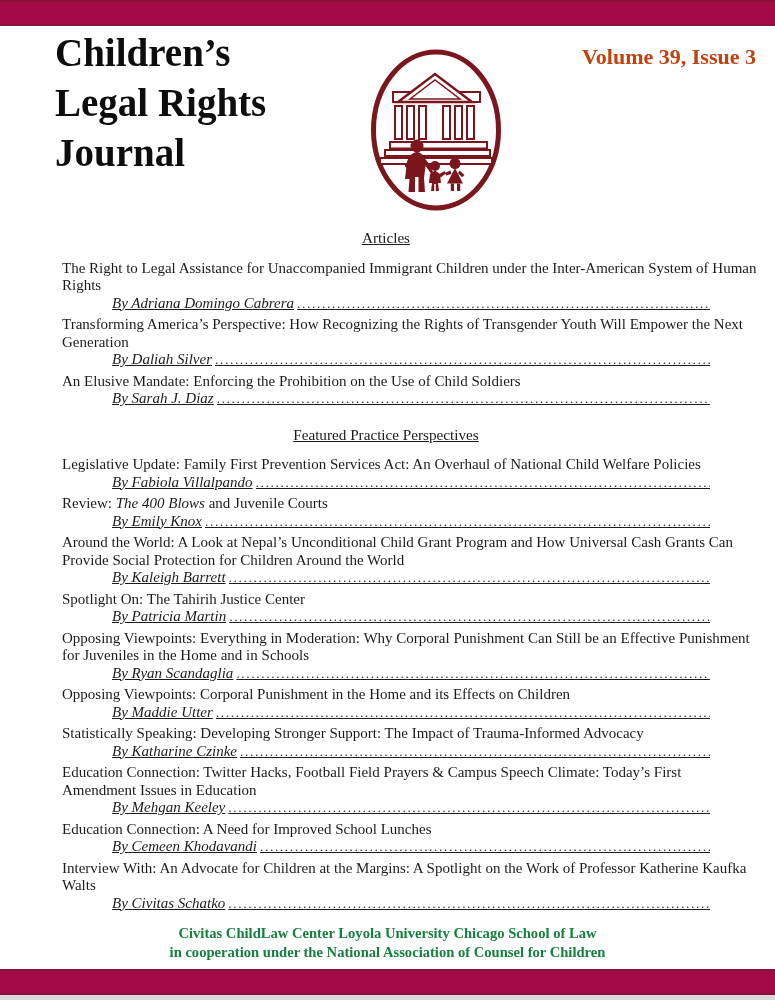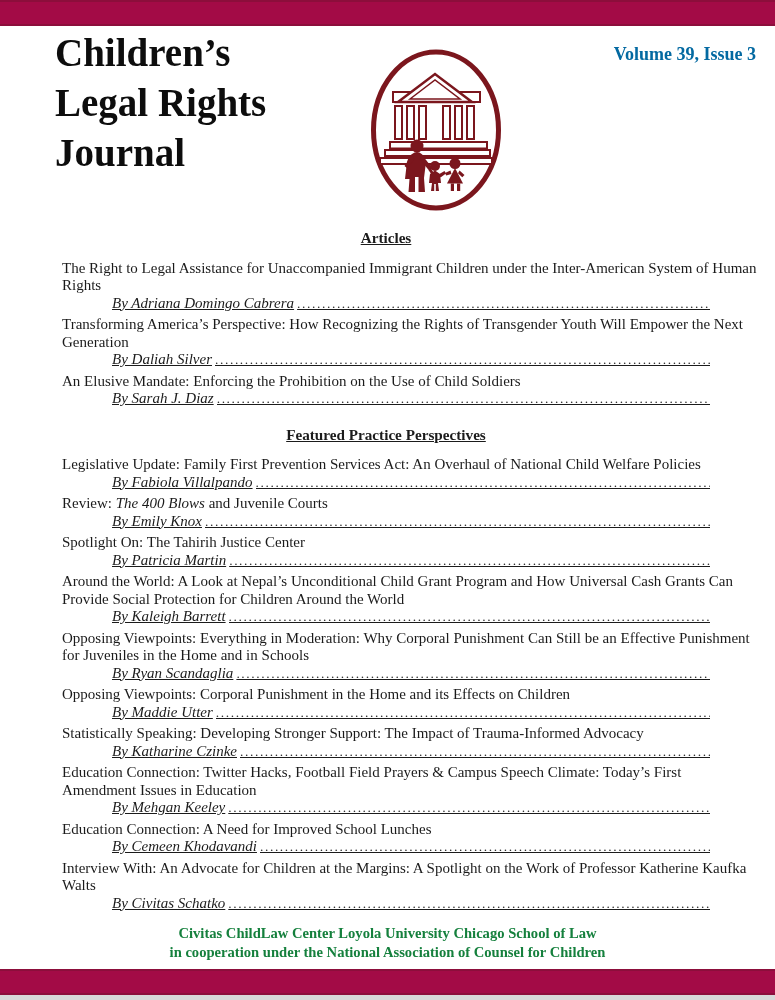--- a/index.html
+++ b/index.html
@@ -19,27 +19,27 @@
   .bar.top { top:0; }
   .bar.bottom { bottom:5px; }
   .page-edge { position:absolute; left:0; right:0; bottom:0; height:5px; background:#d8d8d8; }
 
   .masthead-title {
     position:absolute; left:55px; top:28px; width:310px;
     font-size:39px; font-weight:bold; line-height:50px; color:#0d0d0d;
   }
   .volume {
     position:absolute; right:19px; top:44px;
-    font-size:18px; font-weight:bold; color:#0369a1;
+    font-size:22px; font-weight:bold; color:#c2410c;
   }
   .logo { position:absolute; left:368px; top:47px; width:136px; height:167px; color:var(--logo); }
 
   .toc { position:absolute; left:62px; top:229px; width:648px; font-size:15px; line-height:17.5px; }
   .section-heading {
-    text-align:center; font-weight:bold; text-decoration:underline;
+    text-align:center; font-weight:normal; text-decoration:underline;
     margin:0 0 13px 0; font-size:15.2px;
   }
   .section-heading.later { margin-top:18px; }
   .entry { margin:0 0 4px 0; }
   .entry-title { white-space:nowrap; }
   .entry-title .seg-i { font-style:italic;font-family:Liberation Serif, serif; }
   .byline { display:flex; align-items:baseline; padding-left:50px;text-decoration:underline; }
   .author { font-style:italic; white-space:nowrap; }
   .leader { flex:1 1 auto; overflow:hidden; white-space:nowrap; margin-left:3px; color:#2e2e2e; }
   .leader::after {
@@ -138,30 +138,30 @@
         </div>
       </div>
       <div class="entry">
         <div class="entry-title"><span class="seg">Review: </span><span class="seg-i">The 400 Blows</span><span class="seg"> and Juvenile Courts</span></div>
         <div class="byline">
           <span class="author">By Emily Knox</span>
           <span class="leader"></span>
         </div>
       </div>
       <div class="entry">
+        <div class="entry-title"><span class="seg">Around the World: A Look at Nepal’s Unconditional Child Grant Program and How Universal Cash Grants Can</span><br><span class="seg">Provide Social Protection for Children Around the World</span></div>
+        <div class="byline">
+          <span class="author">By Kaleigh Barrett</span>
+          <span class="leader"></span>
+        </div>
+      </div>
+      <div class="entry">
         <div class="entry-title"><span class="seg">Spotlight On: The Tahirih Justice Center</span></div>
         <div class="byline">
           <span class="author">By Patricia Martin</span>
-          <span class="leader"></span>
-        </div>
-      </div>
-      <div class="entry">
-        <div class="entry-title"><span class="seg">Around the World: A Look at Nepal’s Unconditional Child Grant Program and How Universal Cash Grants Can</span><br><span class="seg">Provide Social Protection for Children Around the World</span></div>
-        <div class="byline">
-          <span class="author">By Kaleigh Barrett</span>
           <span class="leader"></span>
         </div>
       </div>
       <div class="entry">
         <div class="entry-title"><span class="seg">Opposing Viewpoints: Everything in Moderation: Why Corporal Punishment Can Still be an Effective Punishment</span><br><span class="seg">for Juveniles in the Home and in Schools</span></div>
         <div class="byline">
           <span class="author">By Ryan Scandaglia</span>
           <span class="leader"></span>
         </div>
       </div>

